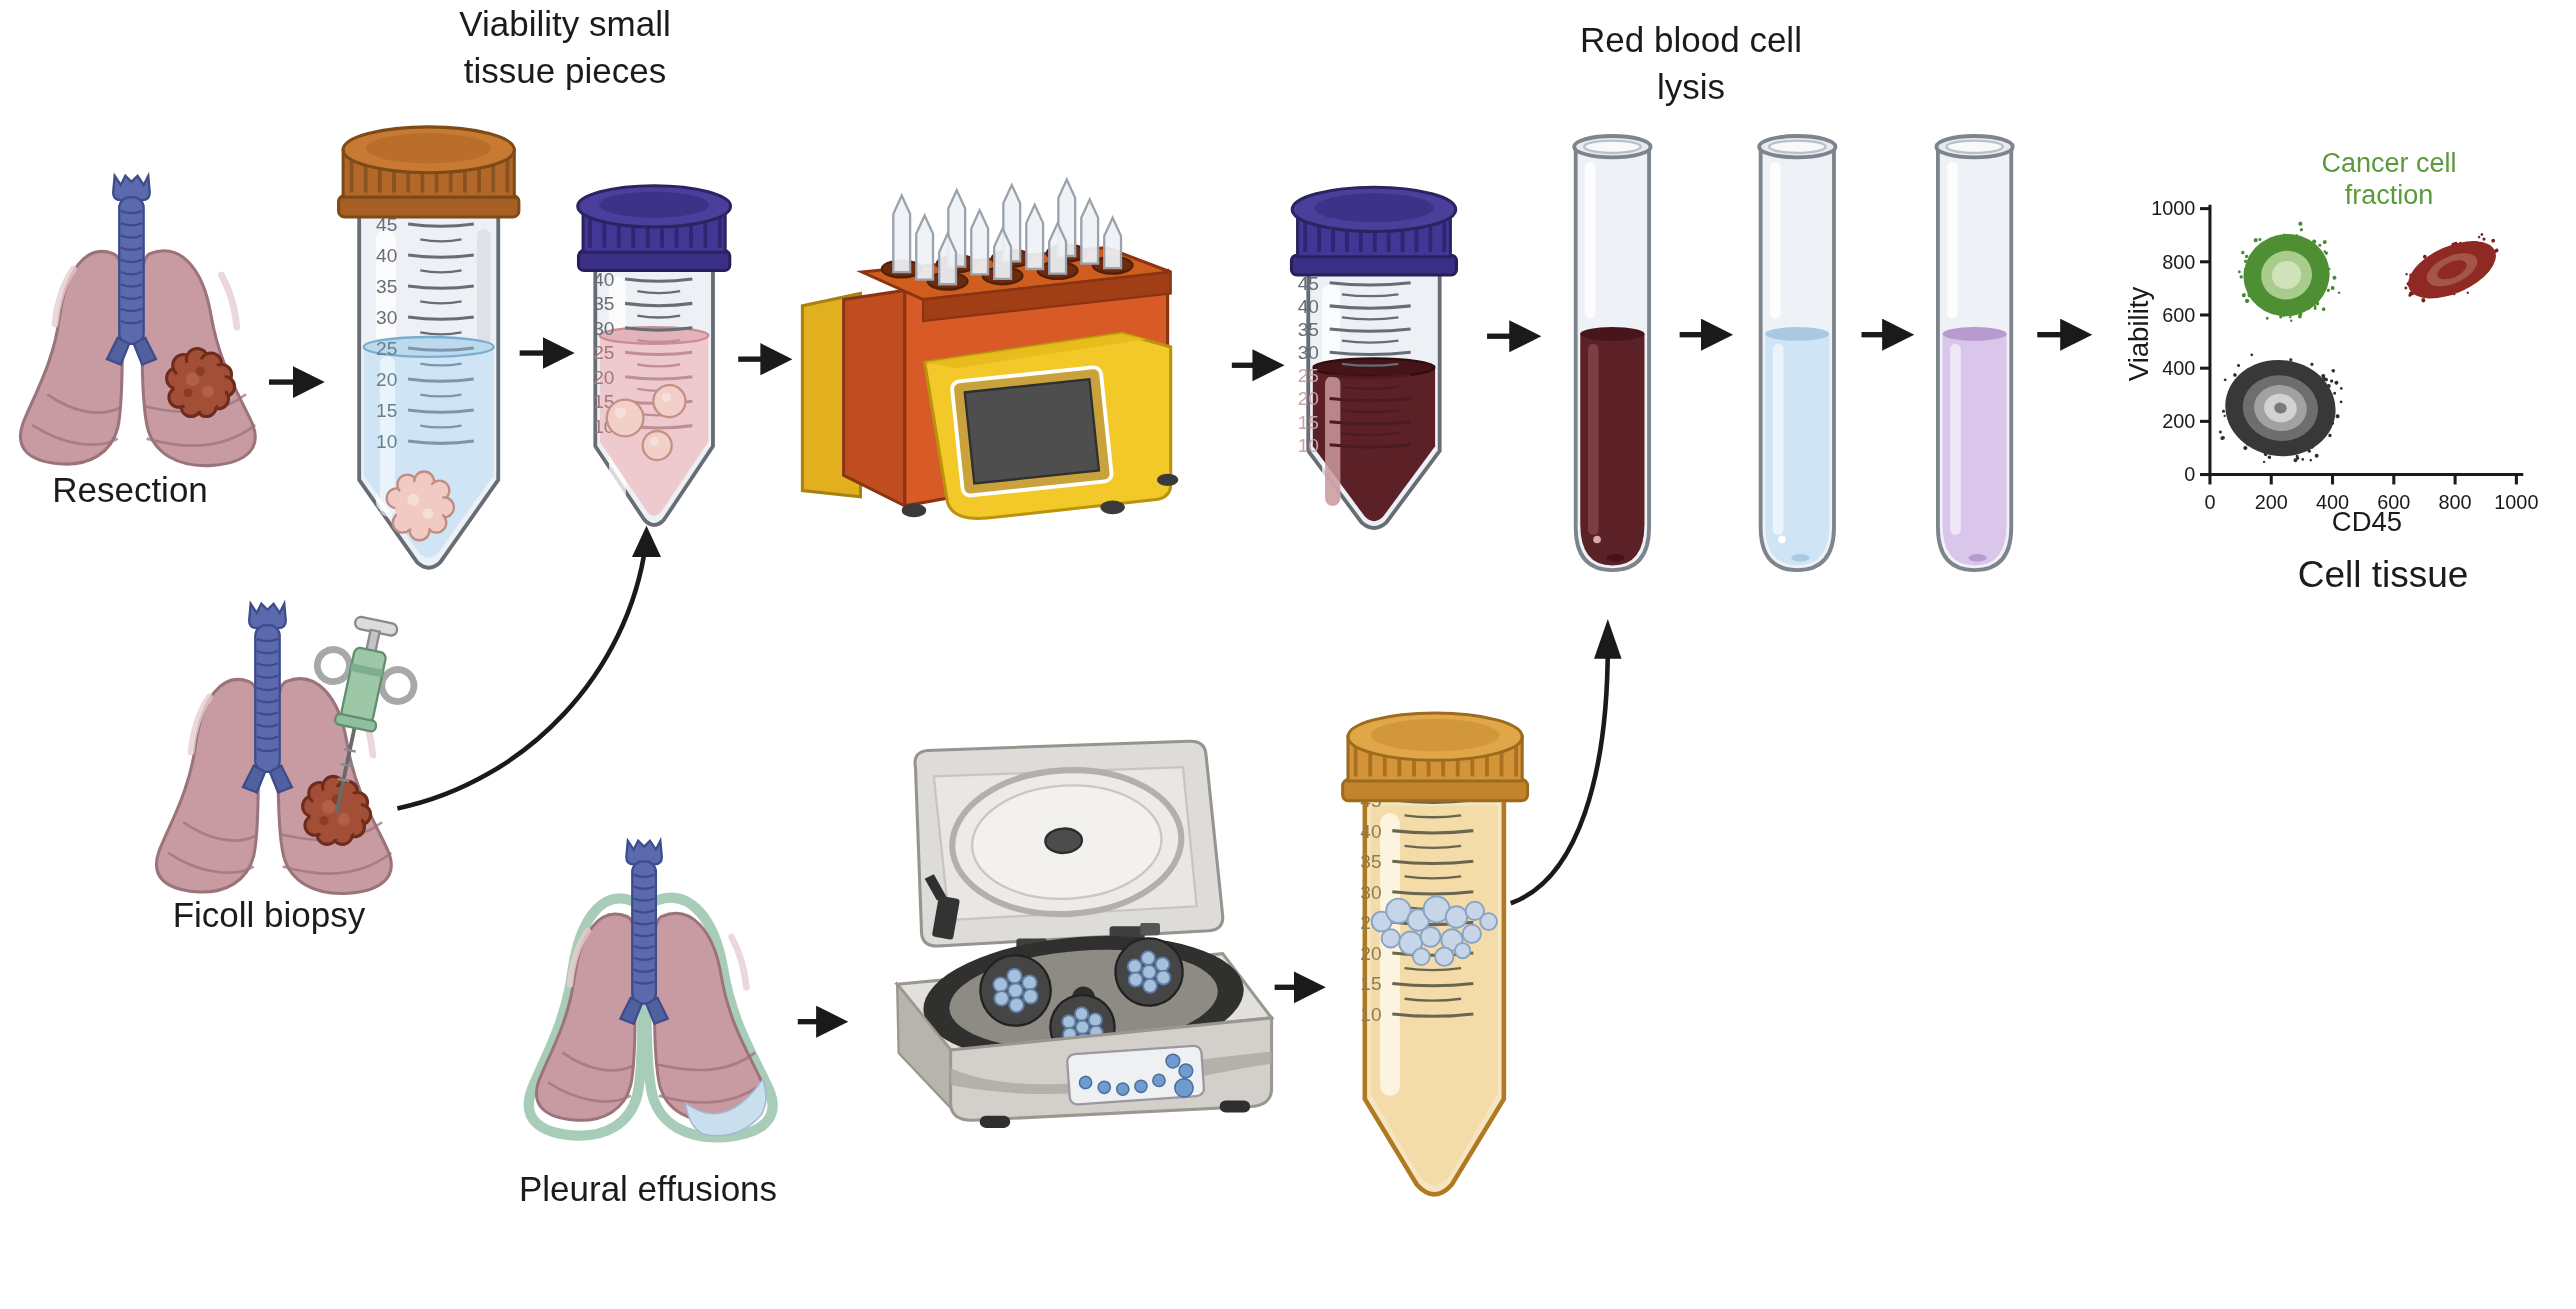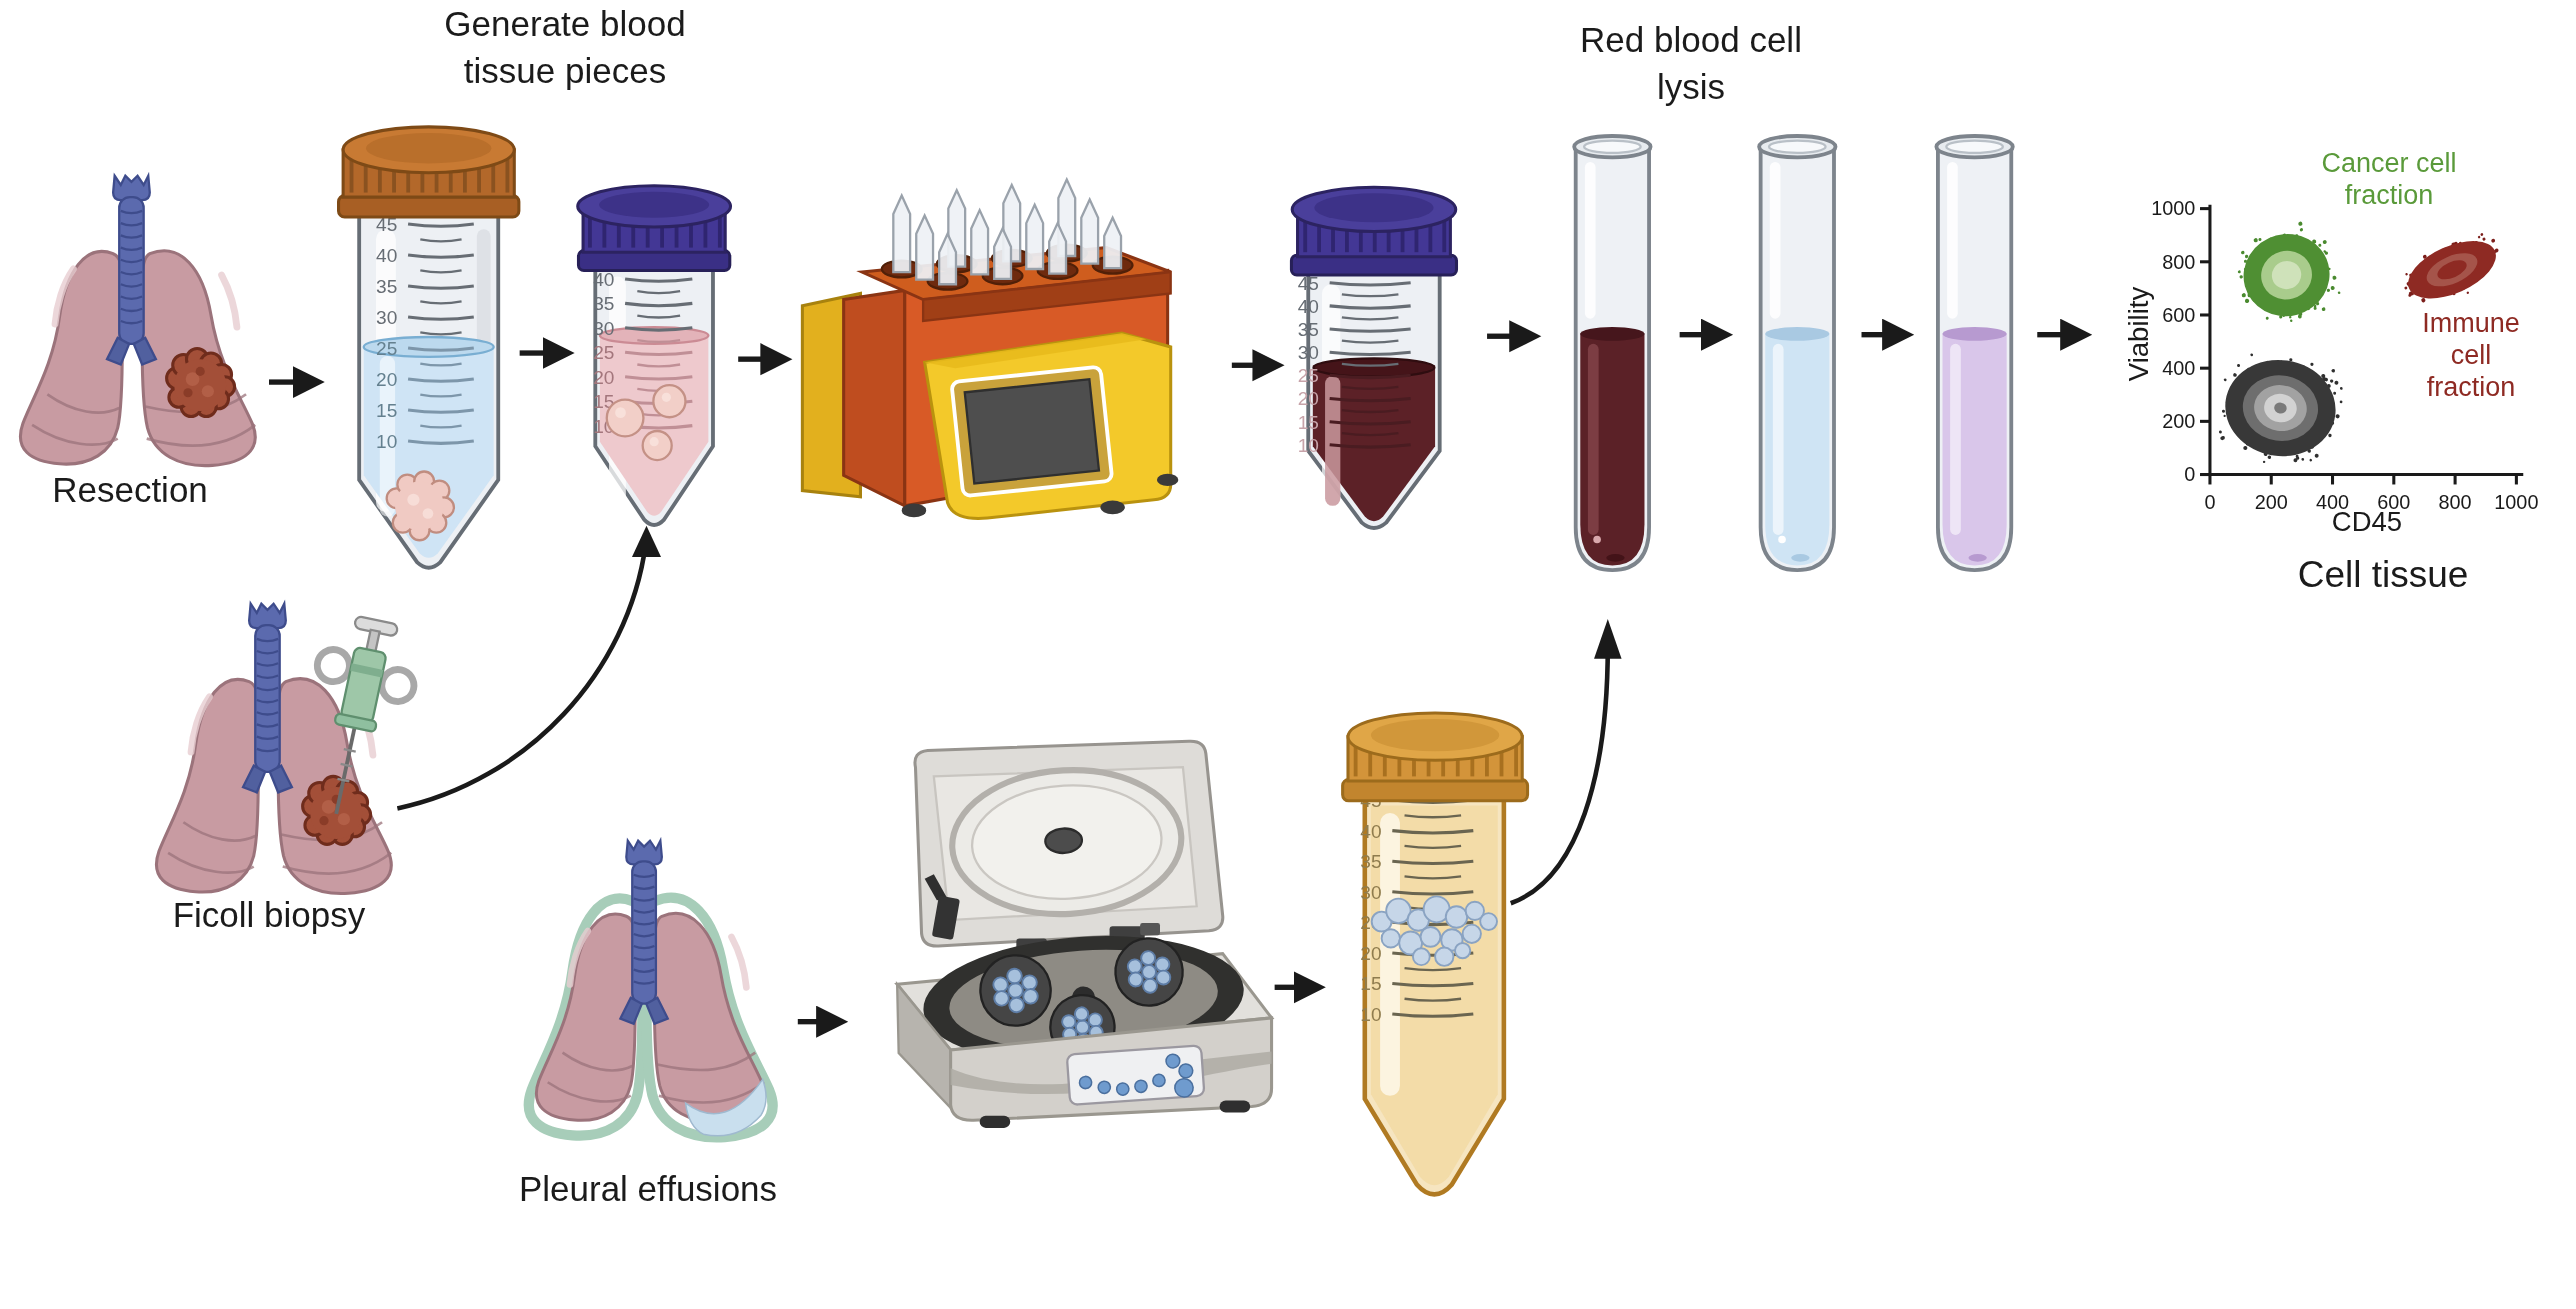--- a/index.html
+++ b/index.html
@@ -2550,29 +2550,27 @@
           <circle cx="2998.4" cy="523.1" r="2.4" fill="#2f2f2f"></circle>
           <ellipse cx="2984.23" cy="534" rx="72.3404" ry="62.77919999999999" fill="#383838"></ellipse>
           <ellipse cx="2984.23" cy="534" rx="49.323" ry="42.803999999999995" fill="#6e6e6e"></ellipse>
           <ellipse cx="2984.23" cy="534" rx="34.5261" ry="29.962799999999994" fill="#a2a2a2"></ellipse>
           <ellipse cx="2984.23" cy="534" rx="21.3733" ry="18.548399999999997" fill="#d2d2d2"></ellipse>
           <ellipse cx="2984.23" cy="534" rx="8.2205" ry="7.1339999999999995" fill="#7a7a7a"></ellipse>
         </g>
       </g>
 </svg>
 
-<div class="cap" style="left:565px;top:47px">Generate blood
+<div class="cap" style="left:565px;top:47px">Viability small
 tissue pieces</div>
 <div class="cap" style="left:130px;top:490px">Resection</div>
 <div class="cap" style="left:1691px;top:63px">Red blood cell
 lysis</div>
 <div class="cap" style="left:269px;top:915px">Ficoll biopsy</div>
 <div class="cap" style="left:648px;top:1189px">Pleural effusions</div>
 <div class="cap big" style="left:2383px;top:575px">Cell tissue</div>
 <div class="cap ann" style="left: 2389px; top: 180px; color: rgb(90, 154, 58);">Cancer cell
 fraction</div>
-<div class="cap ann" style="left: 2471px; top: 356px; color: rgb(142, 42, 35);">Immune
-cell fraction</div>
 <div class="cap ax" style="left:2367px;top:522px">CD45</div>
 <div class="cap ax rot" style="left:2139px;top:334px">Viability</div>
 
 </div>
 
 
 </body></html>

